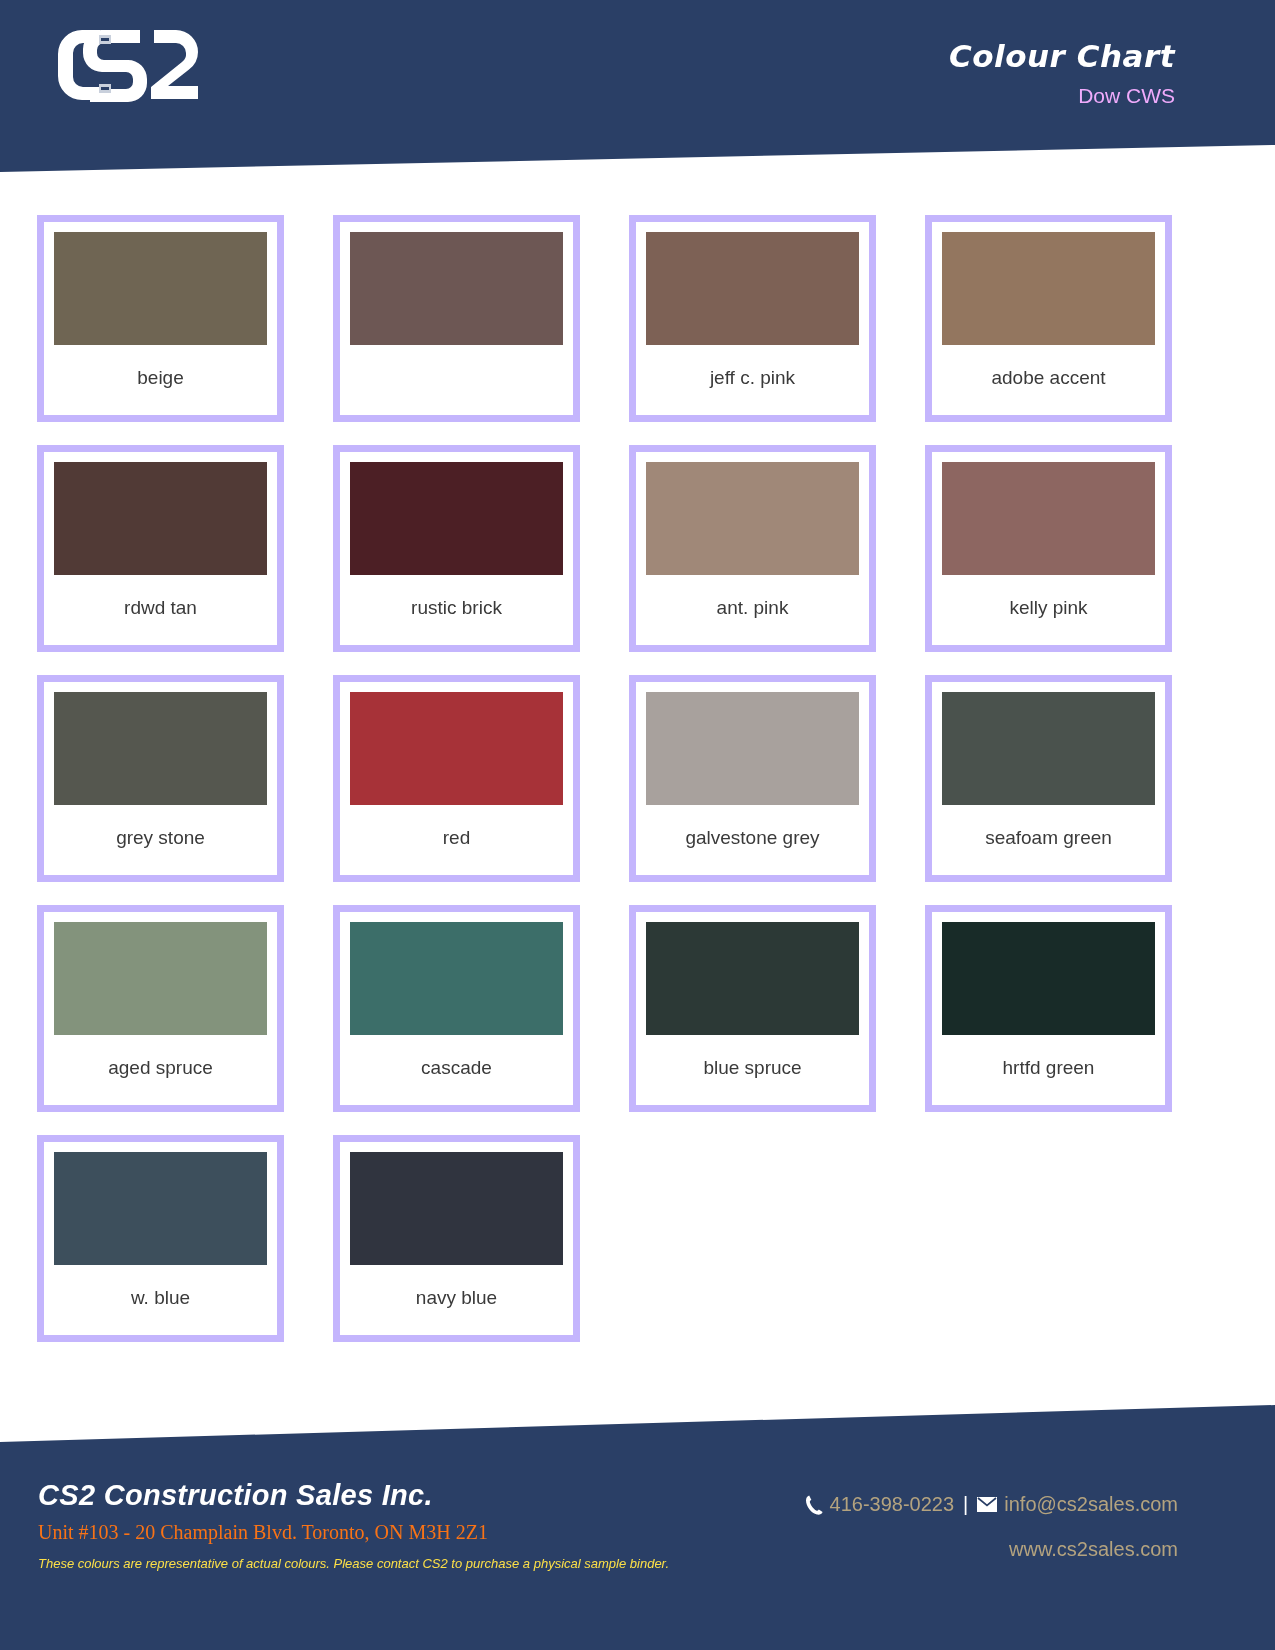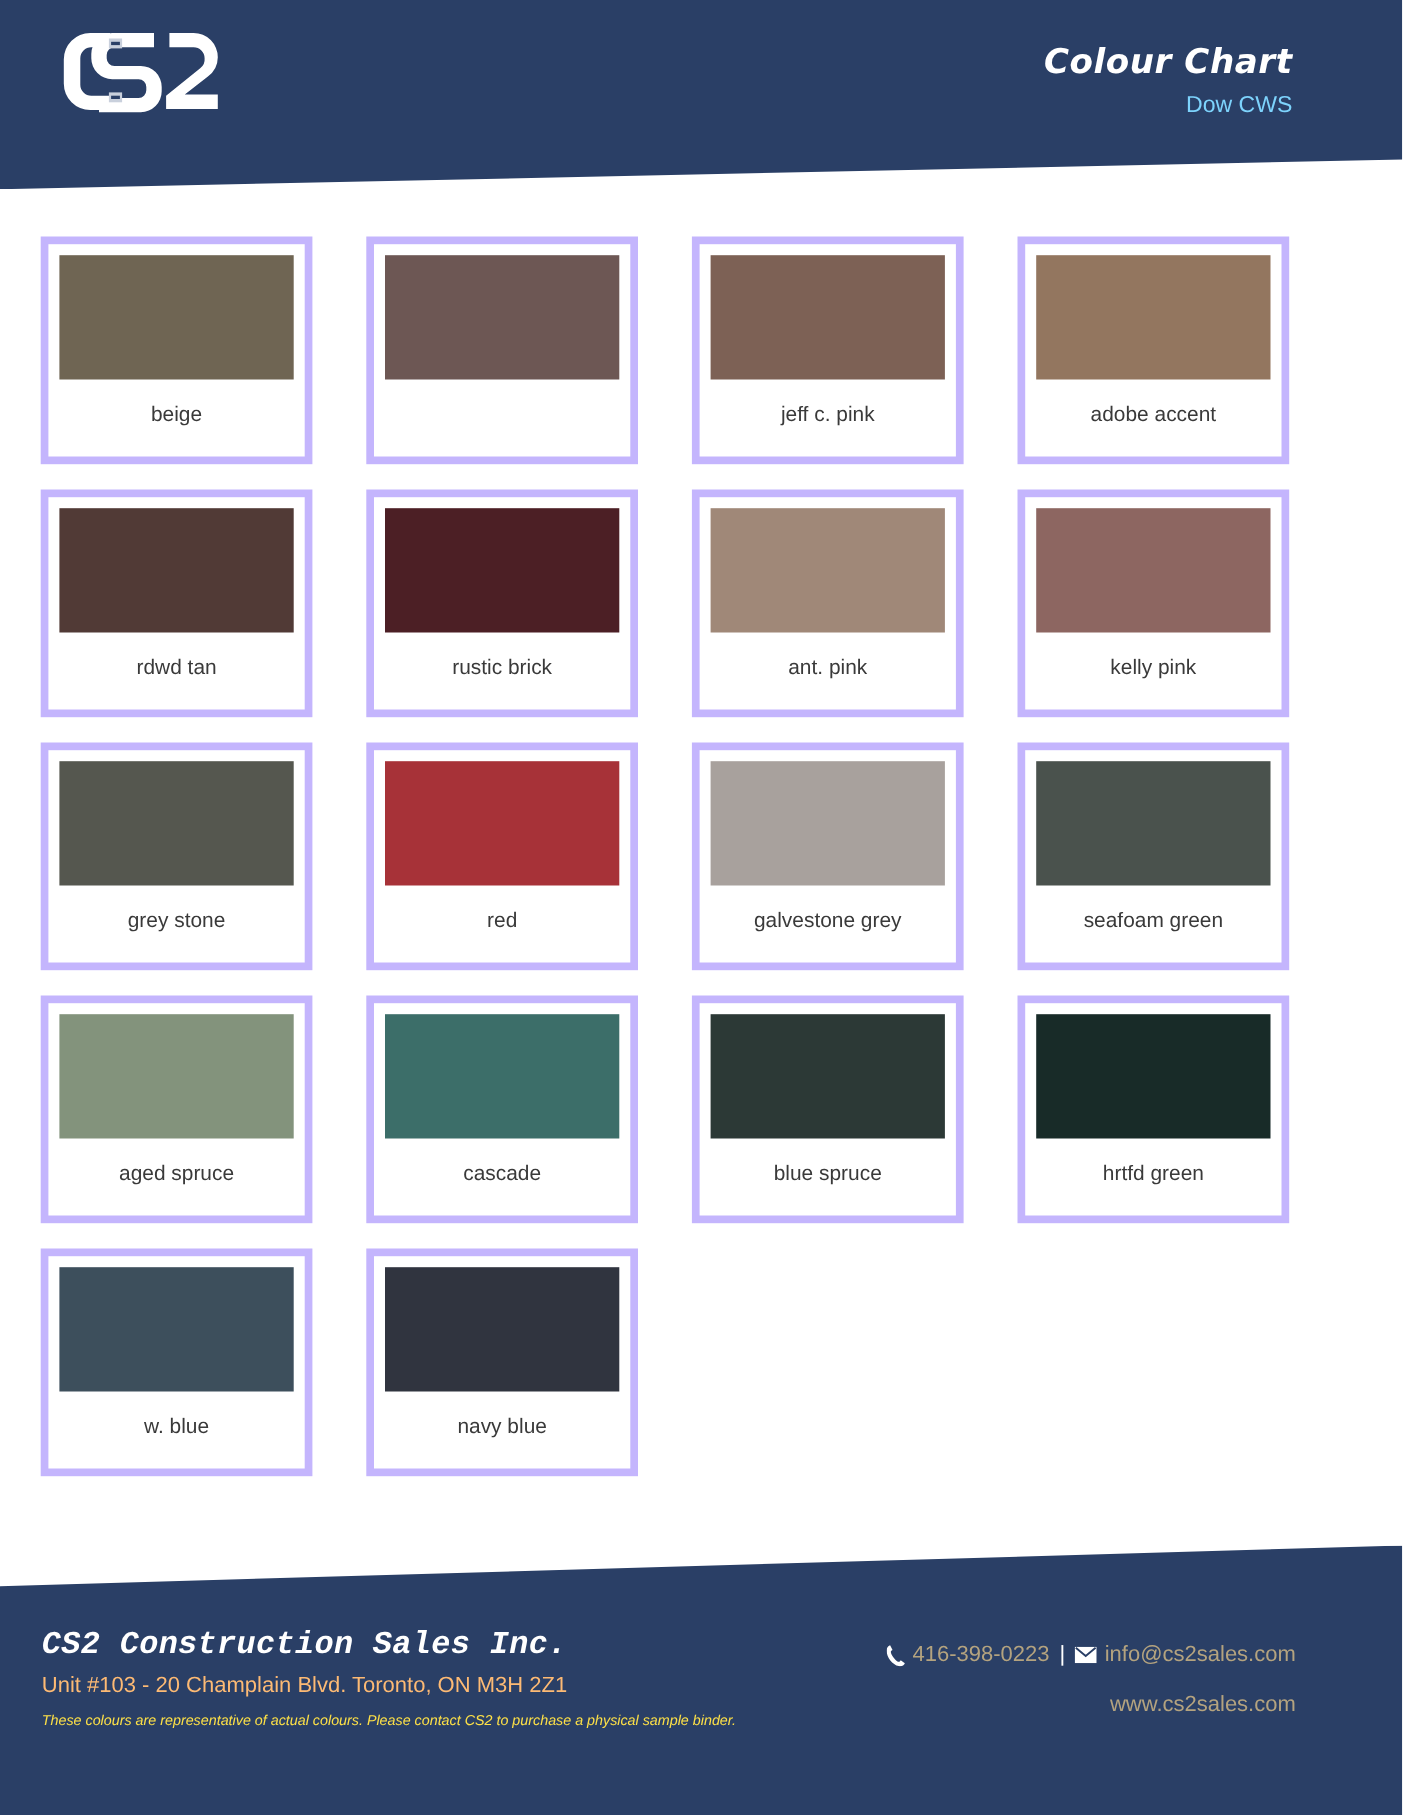--- a/index.html
+++ b/index.html
@@ -28,21 +28,21 @@
     color: #ffffff;
     font-size: 31px;
     font-weight: bold;
     font-style: italic;
     letter-spacing: 0.5px;
     font-family: "DejaVu Sans", sans-serif;
   }
   .header-sub {
     position: absolute; right: 100px; top: 84px;
     text-align: right;
-    color: #7dd3fc;
+    color: #f0abfc;
     font-size: 21px;
     font-family: "Liberation Sans", sans-serif;
   }
 
   
   .grid {
     position: absolute;
     left: 37px; top: 215px;
     width: 1200px;
   }
@@ -79,28 +79,28 @@
   }
   .footer-left {
     position: absolute; left: 38px; top: 74px;
   }
   .company {
     color: #ffffff;
     font-size: 29px;
     font-weight: bold;
     font-style: italic;
     letter-spacing: 0.3px;
-    font-family: Liberation Mono, monospace;
+    font-family: Liberation Sans, sans-serif;
     white-space: nowrap;
   }
   .address {
-    color: #fdba74;
+    color: #f97316;
     font-size: 20px;
     margin-top: 9px;
-    font-family: Liberation Sans, sans-serif;
+    font-family: Liberation Serif, serif;
     white-space: nowrap;
   }
   .disclaimer {
     color: #fde047;
     font-size: 13px;
     font-style: italic;
     margin-top: 12px;
     font-family: "Liberation Sans", sans-serif;
     white-space: nowrap;
   }

